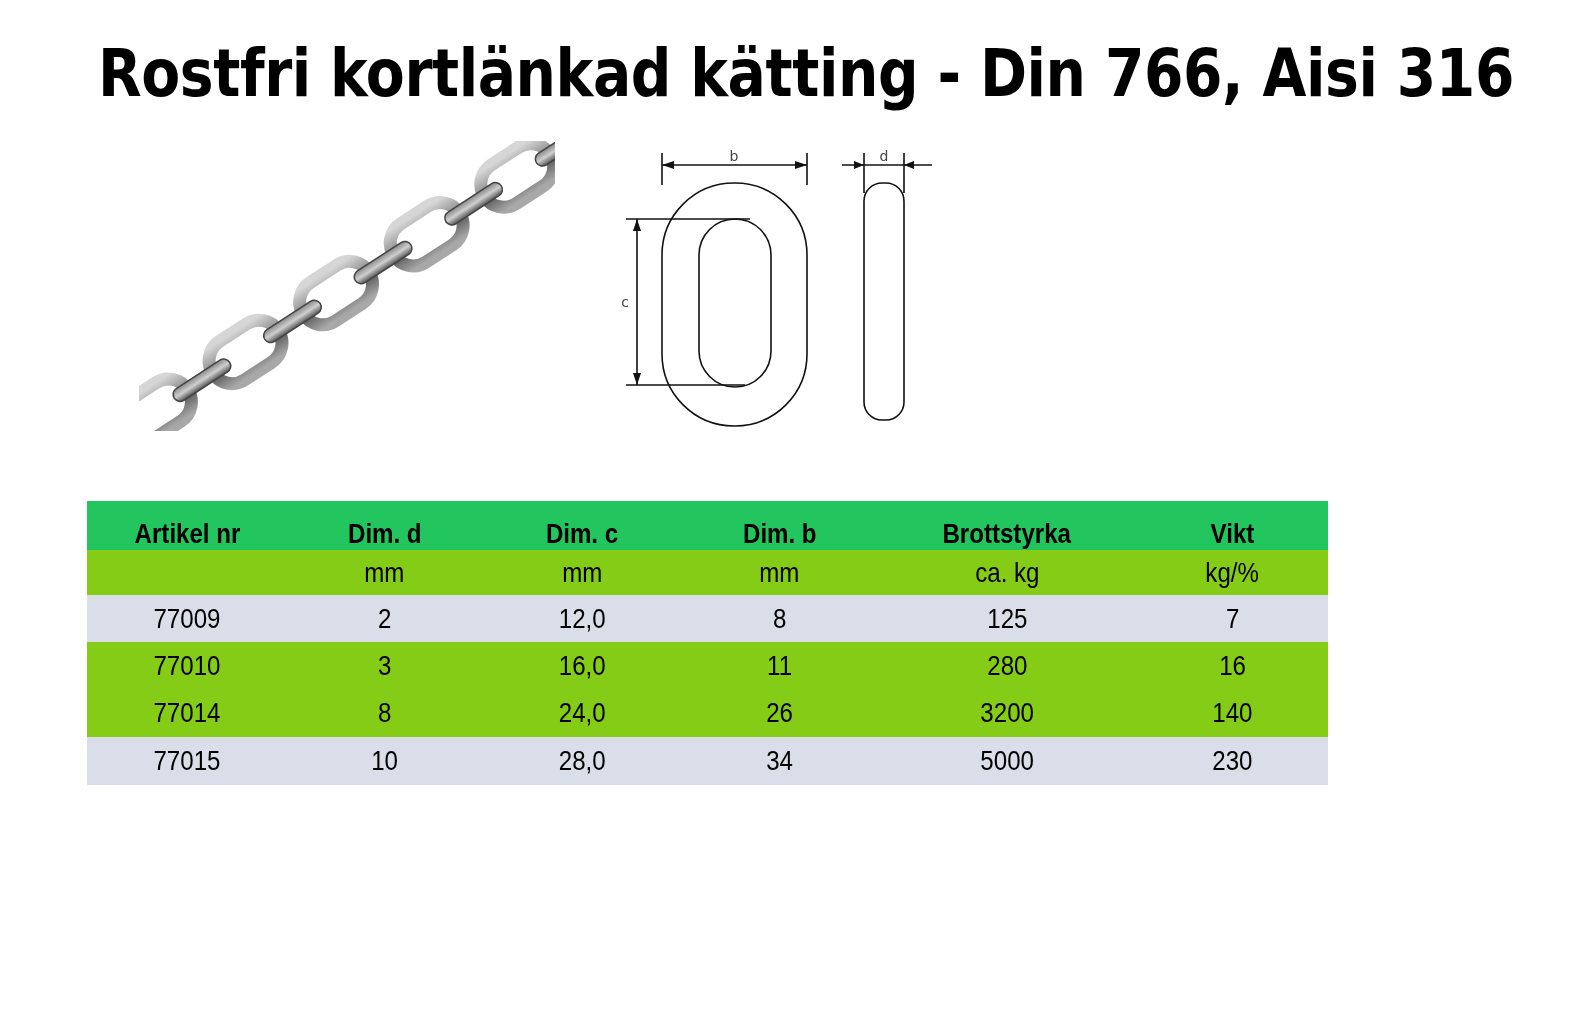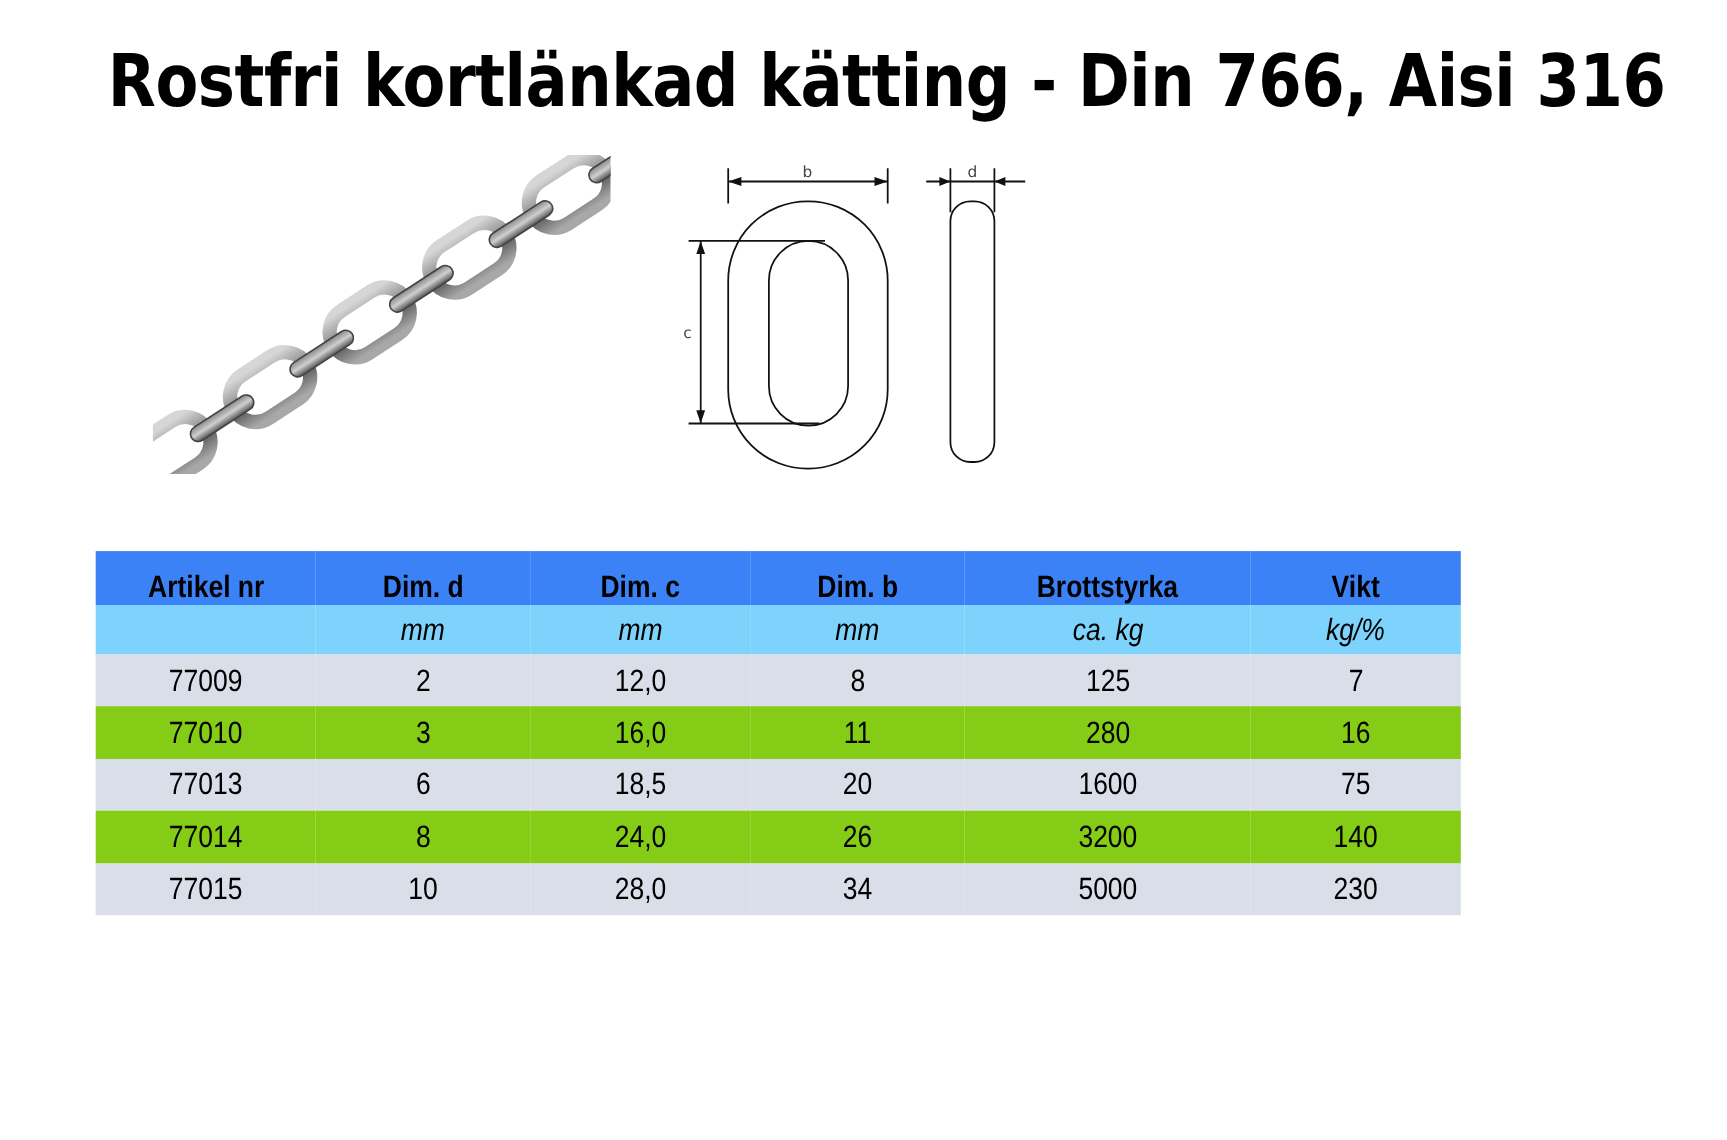--- a/index.html
+++ b/index.html
@@ -52,32 +52,31 @@
       table-layout: fixed;
       font-family: "Liberation Sans", "DejaVu Sans", sans-serif;
     }
     table.spec th, table.spec td {
       padding: 0;
       text-align: center;
       font-size: 28px;
       transform-origin: center;
     }
     table.spec thead tr.h1 th {
-      background: #3b82f6;
+      background: #22c55e;
       height: 49px;
       font-weight: bold;
       vertical-align: bottom;
       padding-bottom: 0px;
     }
     table.spec thead tr.h2 th {
-      background: #7dd3fc;
+      background: #84cc16;
       height: 45px;
       font-weight: normal;
       vertical-align: middle;
-      font-style: italic;
     }
     table.spec tbody td {
       height: 47.4px;
       vertical-align: middle;
     }
     table.spec tbody tr.odd td {
       background: #d9dee8;
     }
     table.spec tbody tr.even td {
       background: #84cc16;
@@ -202,28 +201,20 @@
       <td><span class="cond">7</span></td>
     </tr>
     <tr class="even">
       <td><span class="cond">77010</span></td>
       <td><span class="cond">3</span></td>
       <td><span class="cond">16,0</span></td>
       <td><span class="cond">11</span></td>
       <td><span class="cond">280</span></td>
       <td><span class="cond">16</span></td>
     </tr>
-    <tr class="odd">
-      <td><span class="cond">77013</span></td>
-      <td><span class="cond">6</span></td>
-      <td><span class="cond">18,5</span></td>
-      <td><span class="cond">20</span></td>
-      <td><span class="cond">1600</span></td>
-      <td><span class="cond">75</span></td>
-    </tr>
     <tr class="even">
       <td><span class="cond">77014</span></td>
       <td><span class="cond">8</span></td>
       <td><span class="cond">24,0</span></td>
       <td><span class="cond">26</span></td>
       <td><span class="cond">3200</span></td>
       <td><span class="cond">140</span></td>
     </tr>
     <tr class="odd">
       <td><span class="cond">77015</span></td>

